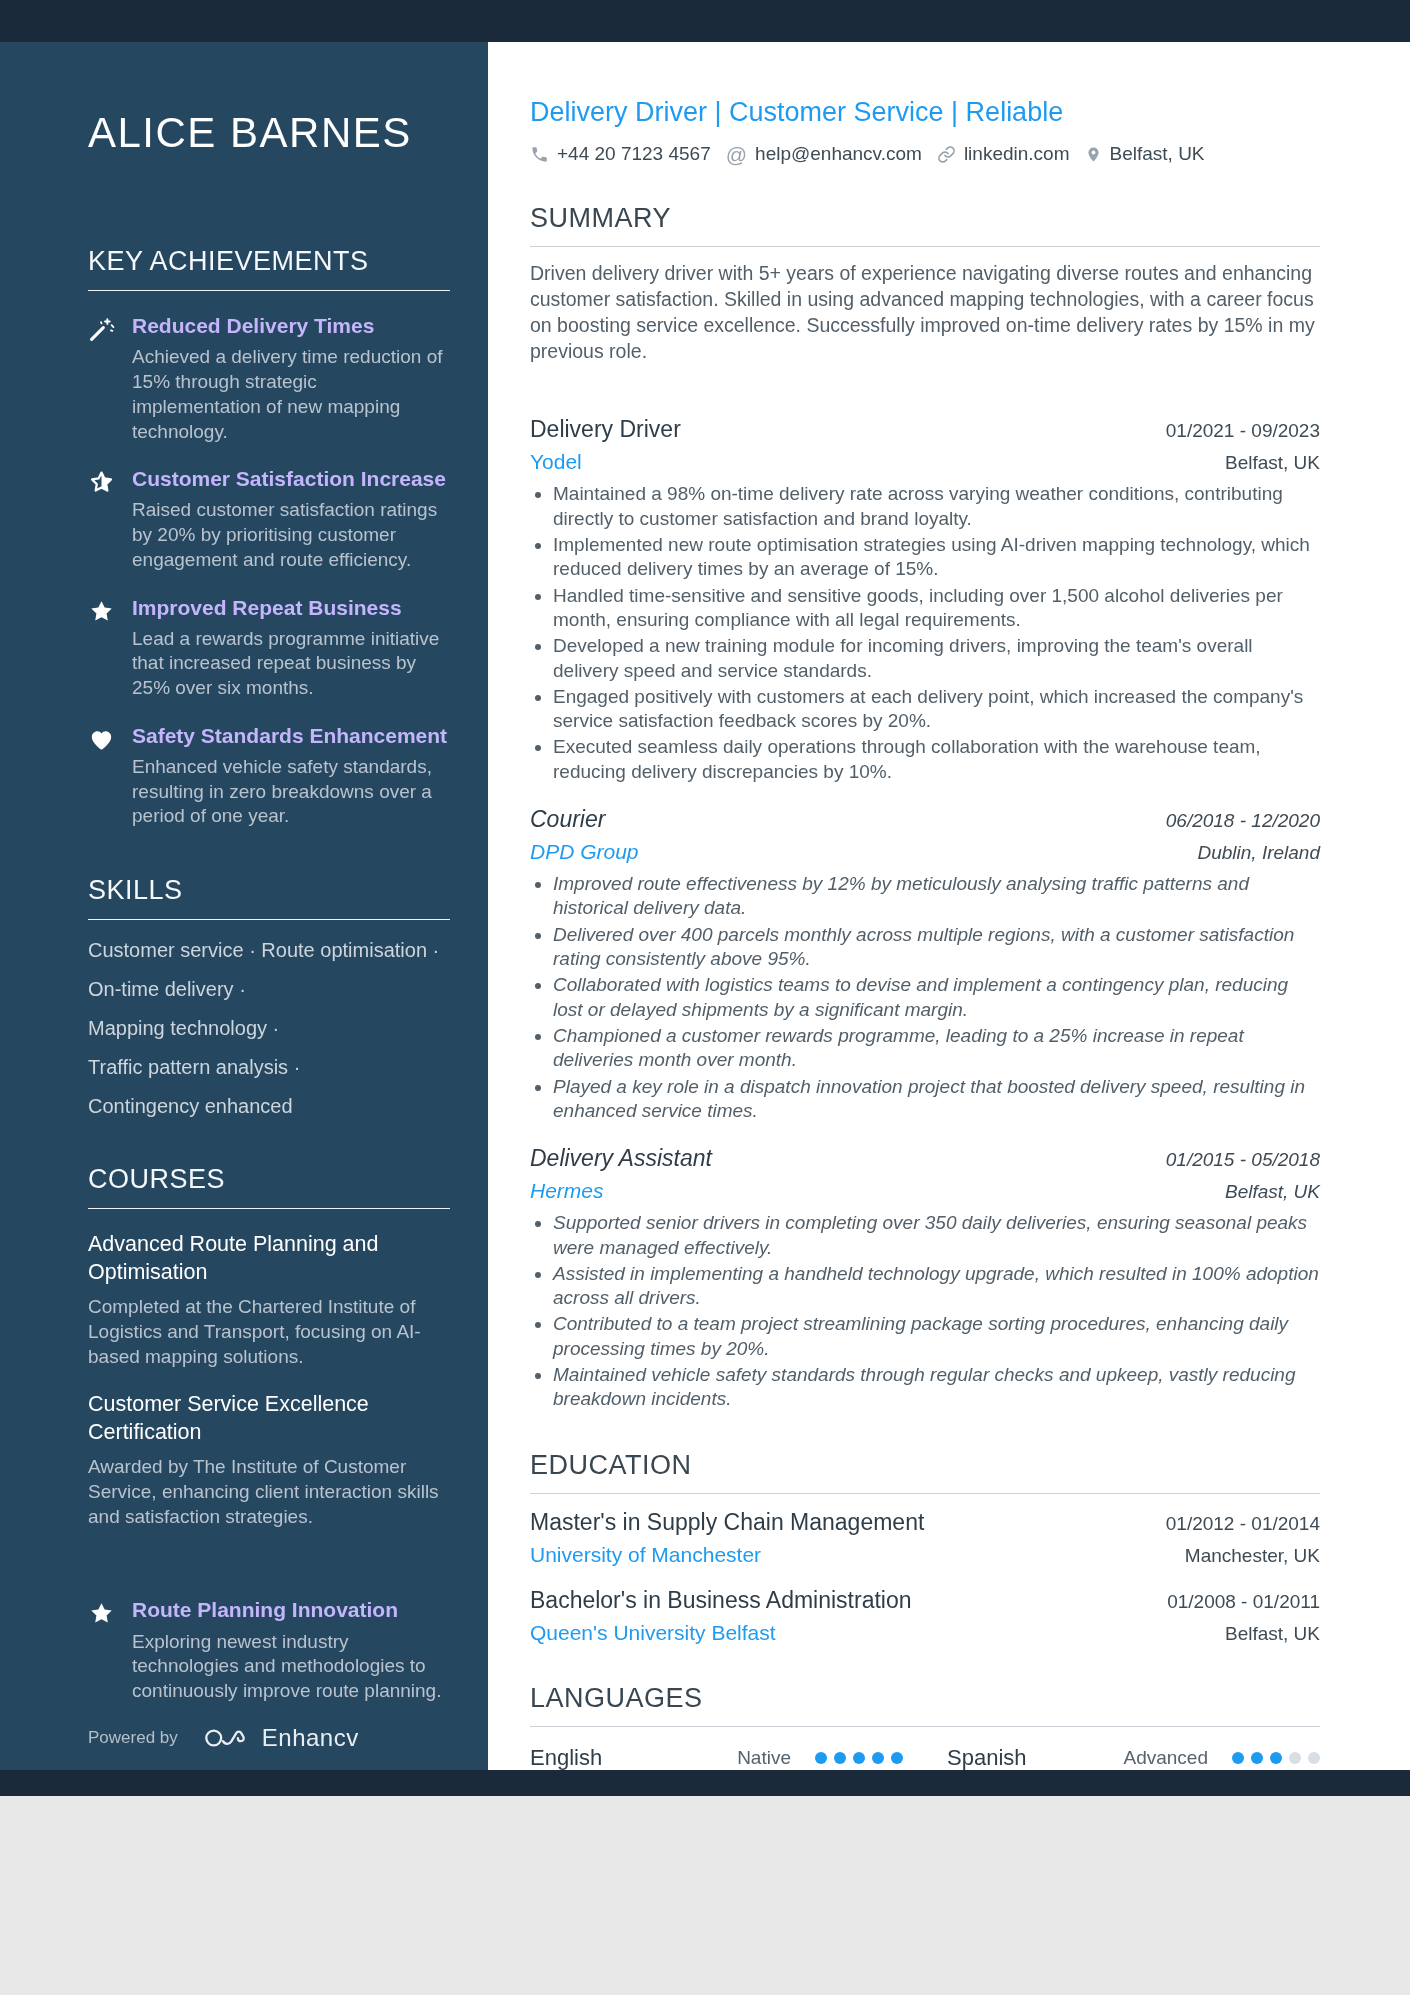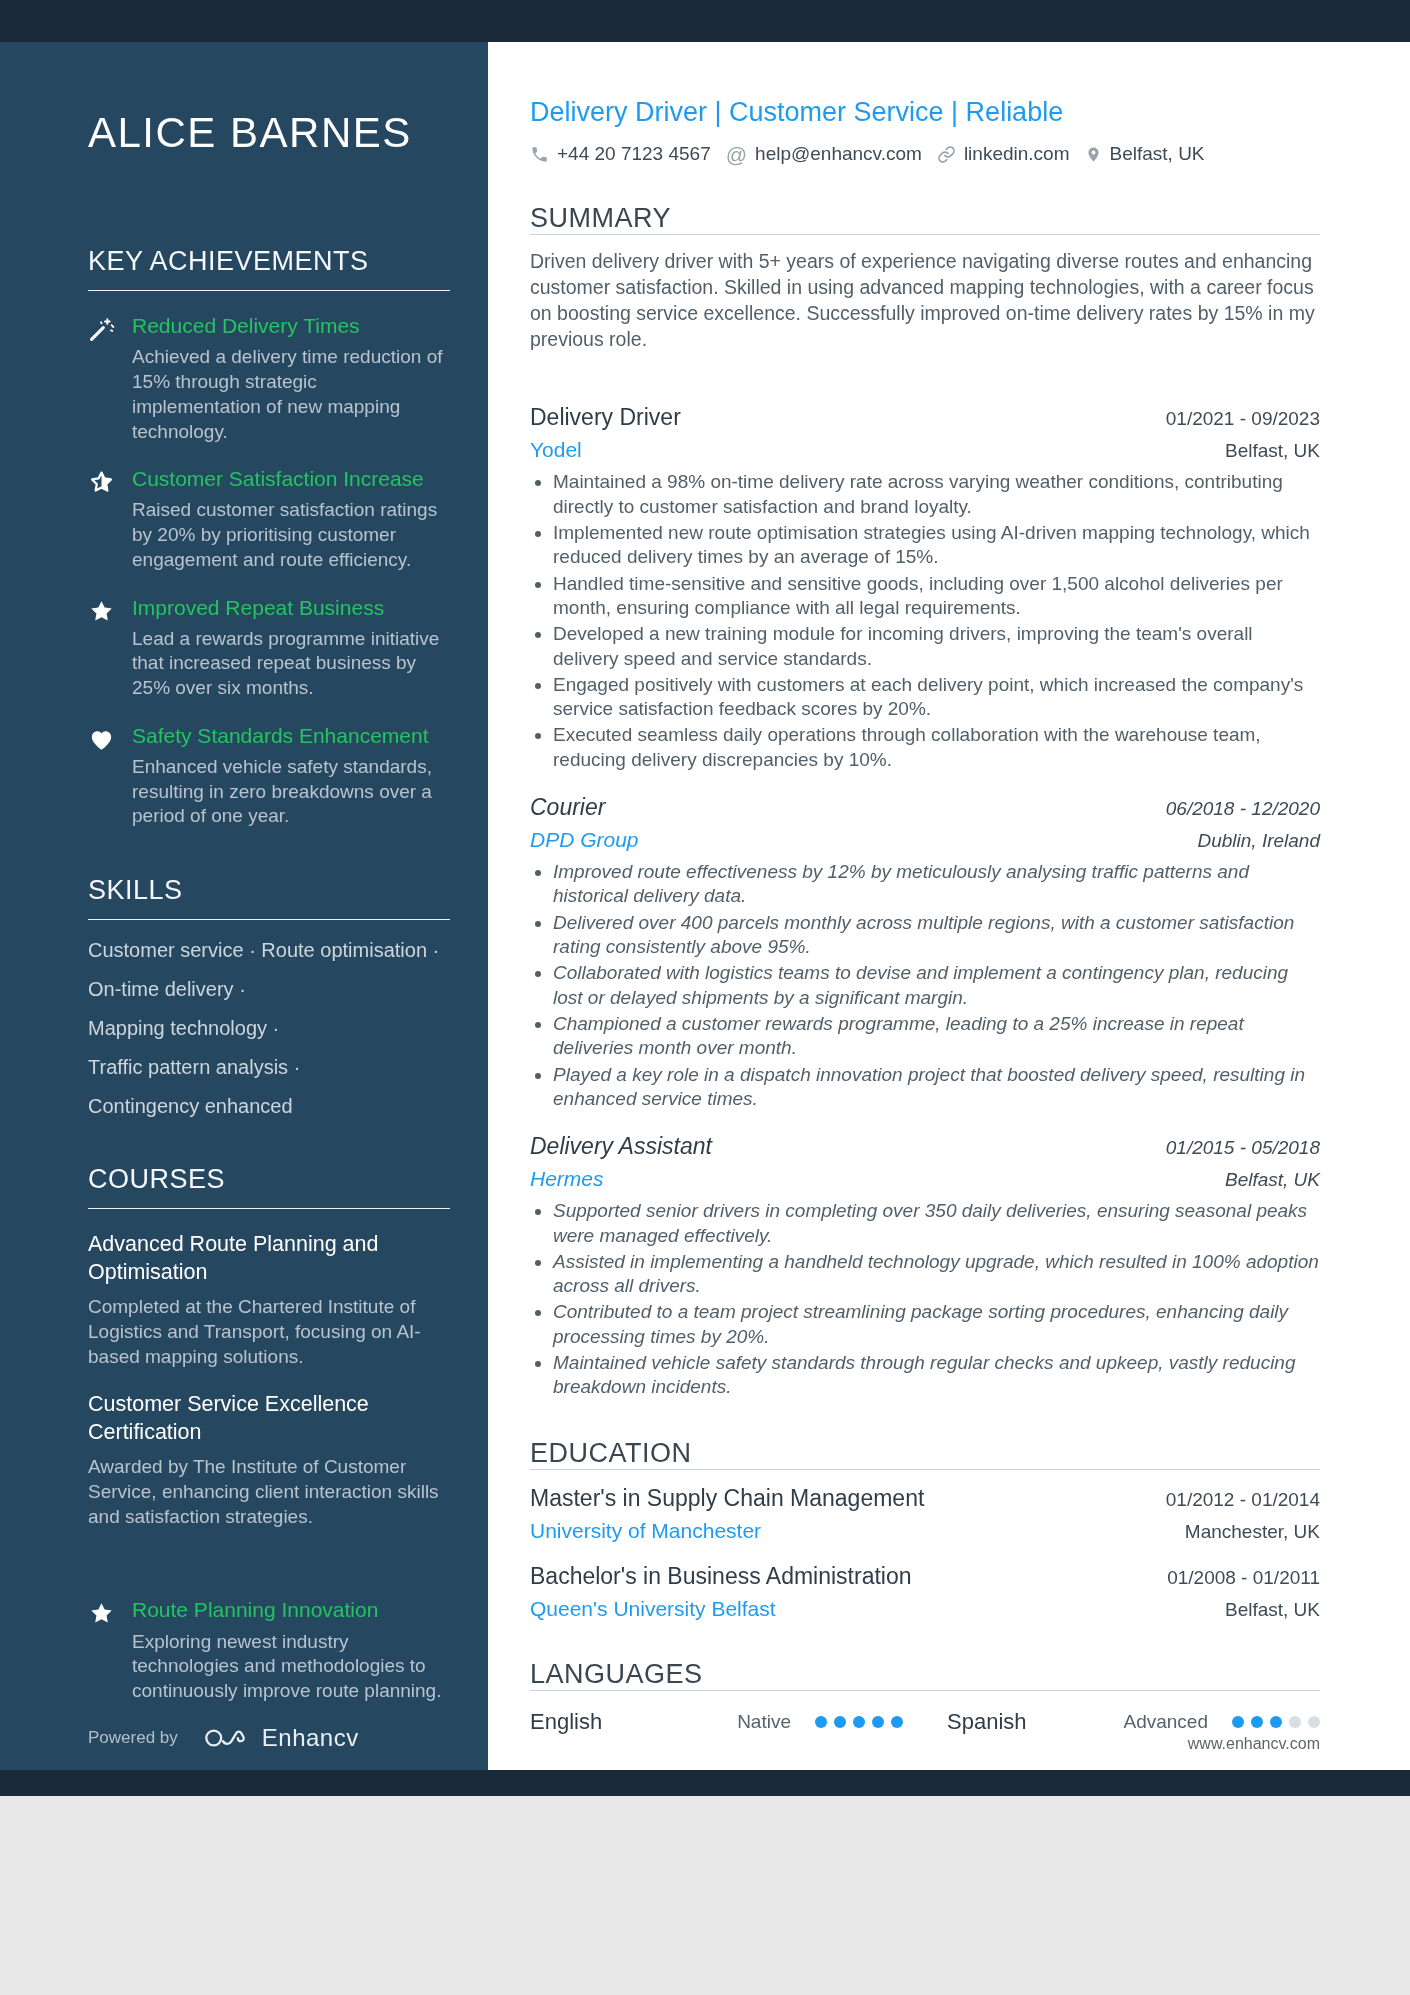--- a/index.html
+++ b/index.html
@@ -26,40 +26,40 @@
 
   
   .sidebar{width:488px;flex:none;background:var(--sidebar-bg);color:#fff;padding:56px 38px 0 88px;display:flex;flex-direction:column;overflow:hidden;}
   .person-name{font-size:42px;letter-spacing:1.5px;color:#fdfefe;font-weight:500;line-height:1.1;margin-top:12px;}
   .side-section{margin-top:46px;}
   .side-section.first{margin-top:90px;}
   .side-heading{font-size:27px;font-weight:400;letter-spacing:.5px;color:var(--side-bright);padding-bottom:13px;border-bottom:1.5px solid #eef2f5;}
   .ach-item{display:flex;margin-top:22px;}
   .ach-icon{width:44px;flex:none;padding-top:3px;}
   .ach-body{flex:1;}
-  .ach-title{font-size:21px;font-weight:400;color:#22c55e;line-height:1.25;}
+  .ach-title{font-size:21px;font-weight:700;color:#c4b5fd;line-height:1.25;}
   .ach-text{font-size:19px;color:var(--side-text);line-height:1.3;margin-top:6px;}
   .skill-line{font-size:20px;color:#cdd5dd;margin-top:15px;line-height:1.2;}
   .skill-line.first{margin-top:18px;}
   .course{margin-top:22px;}
   .course-title{font-size:21.5px;color:#ffffff;line-height:1.28;font-weight:400;}
   .course-text{font-size:19px;color:var(--side-text);line-height:1.3;margin-top:9px;}
   .side-footer{margin-top:auto;padding:20px 0 44px 0;display:flex;align-items:center;}
   .powered-by{font-size:17px;color:#b4bfc9;margin-right:26px;}
   .brand{display:flex;align-items:center;}
   .brand-name{font-size:24px;color:#e9eef3;letter-spacing:.5px;margin-left:12px;}
 
   
   .main{flex:1;display:flex;flex-direction:column;padding:32px 90px 0 42px;overflow:hidden;}
   .headline{font-size:27px;color:var(--accent);font-weight:400;margin-top:22px;line-height:1.2;}
   .contact-row{display:flex;align-items:center;gap:15px;margin-top:15px;}
   .contact-item{display:flex;align-items:center;gap:8px;font-size:19px;color:var(--main-meta);}
   .contact-item .at{font-size:21px;color:var(--icon-gray);line-height:1;}
   .section{margin-top:38px;}
-  .sec-heading{font-size:27px;font-weight:400;letter-spacing:.5px;color:var(--main-head);border-bottom:1px solid var(--rule);}
+  .sec-heading{font-size:27px;font-weight:400;letter-spacing:.5px;color:var(--main-head);padding-bottom:12px;border-bottom:1px solid var(--rule);}
   .summary-text{font-size:19.5px;color:var(--main-body);line-height:1.32;margin-top:14px;}
 
   .job{margin-top:14px;}
   .row{display:flex;justify-content:space-between;align-items:baseline;}
   .job-title{font-size:23px;color:var(--main-title);font-weight:400;}
   .job-dates{font-size:19px;color:var(--main-meta);}
   .row.second{margin-top:7px;}
   .job-company{font-size:21px;color:var(--accent);}
   .job-loc{font-size:19px;color:var(--main-meta);}
   ul.bullets{margin:8px 0 0 0;padding-left:23px;}

